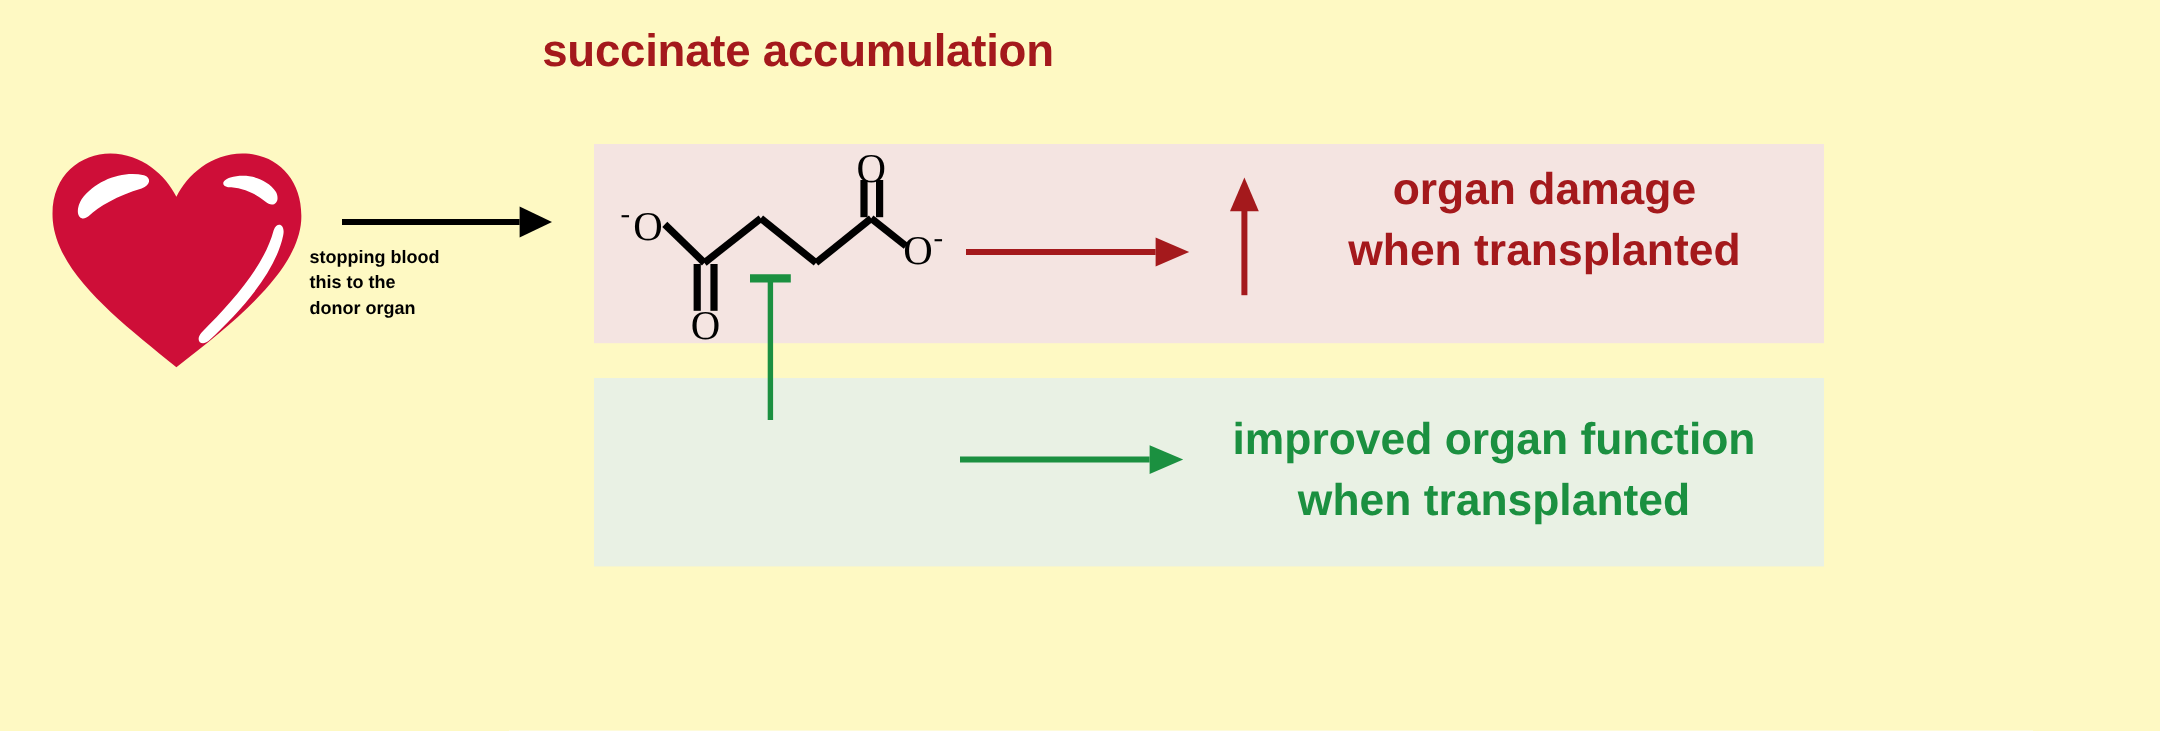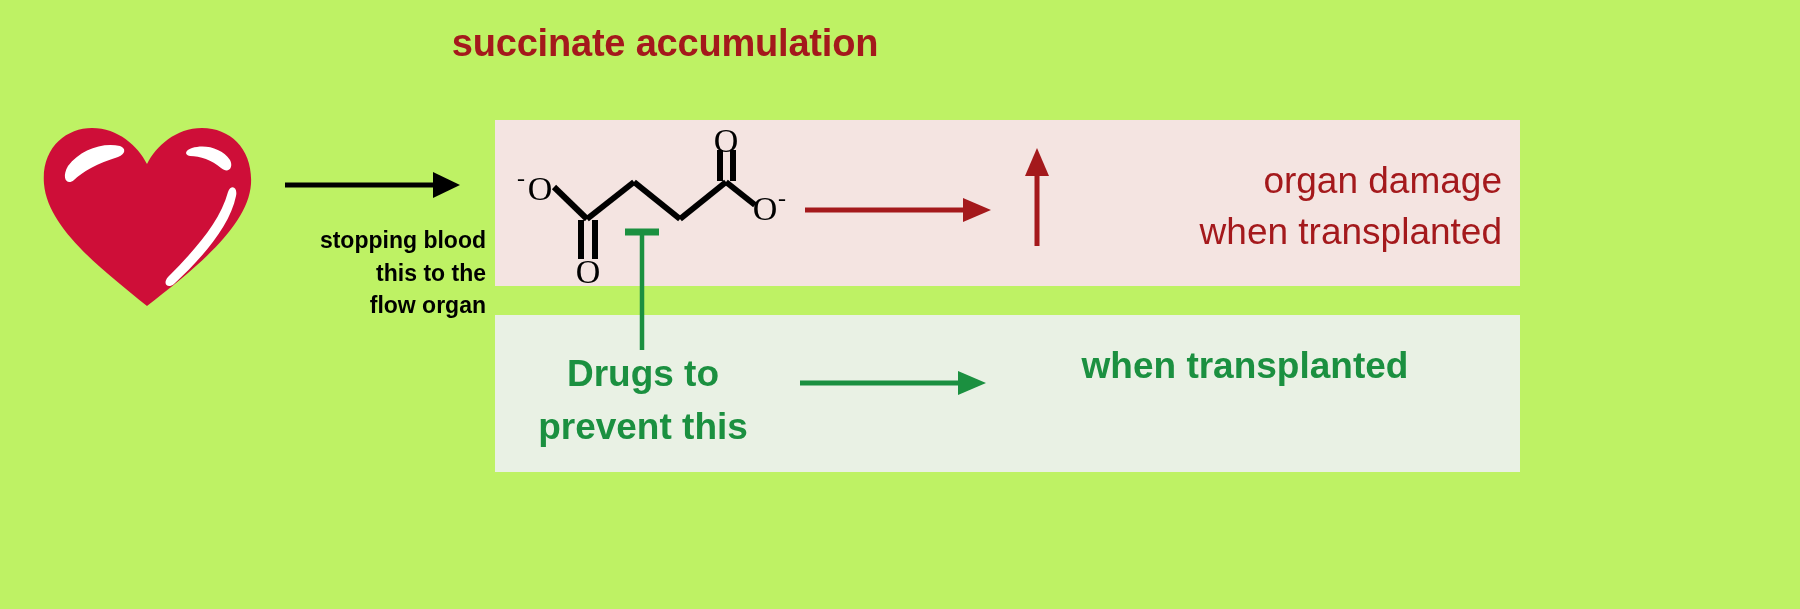--- a/index.html
+++ b/index.html
@@ -7,21 +7,21 @@
     padding: 0;
     background: #ffffff;
   }
   body {
     font-family: "Liberation Sans", sans-serif;
   }
   #stage {
     position: relative;
     width: 1800px;
     height: 609px;
-    background: #bef264;
+    background: #fef9c3;
     overflow: hidden;
   }
 
   
   .title {
     position: absolute;
     left: 405px;
     top: 18px;
     width: 520px;
     text-align: center;
@@ -62,25 +62,25 @@
   .black-arrow {
     position: absolute;
     left: 285px;
     top: 168px;
     width: 175px;
     height: 34px;
   }
   .blackflow-caption {
     position: absolute;
     left: 258px;
-    top: 224px;
+    top: 204px;
     width: 228px;
-    text-align: right;
+    text-align: left;
     color: #000000;
-    font-size: 23px;
+    font-size: 15px;
     font-weight: bold;
     line-height: 1.42;
   }
 
   
   .molecule {
     position: absolute;
     left: 512px;
     top: 132px;
     width: 268px;
@@ -99,26 +99,26 @@
   .red-up-arrow {
     position: absolute;
     left: 1020px;
     top: 148px;
     width: 34px;
     height: 98px;
   }
   .red-outcome {
     position: absolute;
     left: 1072px;
-    top: 155px;
+    top: 132px;
     width: 430px;
-    text-align: right;
+    text-align: center;
     color: #a4191c;
     font-size: 37px;
-    font-weight: normal;
+    font-weight: bold;
     line-height: 1.38;
   }
 
   
   .inhibit-line {
     position: absolute;
     left: 620px;
     top: 228px;
     width: 44px;
     height: 122px;
@@ -185,21 +185,21 @@
   <div class="black-arrow">
     <svg viewBox="0 0 175 34" width="175" height="34">
       <line x1="0" y1="17" x2="148" y2="17" stroke="#000000" stroke-width="5"></line>
       <polygon points="148,4 175,17 148,30" fill="#000000"></polygon>
     </svg>
   </div>
 
   <div class="blackflow-caption">
     <div>stopping blood</div>
     <div>this to the</div>
-    <div>flow organ</div>
+    <div>donor organ</div>
   </div>
 
   <div class="molecule">
     <svg viewBox="0 0 268 152" width="268" height="152">
 
       <line x1="42" y1="55" x2="75" y2="87" stroke="#000000" stroke-width="6"></line>
 
       <line x1="75" y1="87" x2="122" y2="50" stroke="#000000" stroke-width="6"></line>
 
       <line x1="122" y1="50" x2="168" y2="87" stroke="#000000" stroke-width="6"></line>
@@ -245,29 +245,26 @@
       <line x1="17" y1="98" x2="17" y2="22" stroke="#a4191c" stroke-width="5"></line>
       <polygon points="5,28 17,0 29,28" fill="#a4191c"></polygon>
     </svg>
   </div>
 
   <div class="red-outcome">
     <div>organ damage</div>
     <div>when transplanted</div>
   </div>
 
-  <div class="green-drugs">
-    <div>Drugs to</div>
-    <div>prevent this</div>
-  </div>
 
   <div class="green-arrow">
     <svg viewBox="0 0 186 30" width="186" height="30">
       <line x1="0" y1="15" x2="158" y2="15" stroke="#1b9040" stroke-width="5"></line>
       <polygon points="158,3 186,15 158,27" fill="#1b9040"></polygon>
     </svg>
   </div>
 
   <div class="green-outcome">
+    <div>improved organ function</div>
     <div>when transplanted</div>
   </div>
 
 </div>
 
 </body></html>

